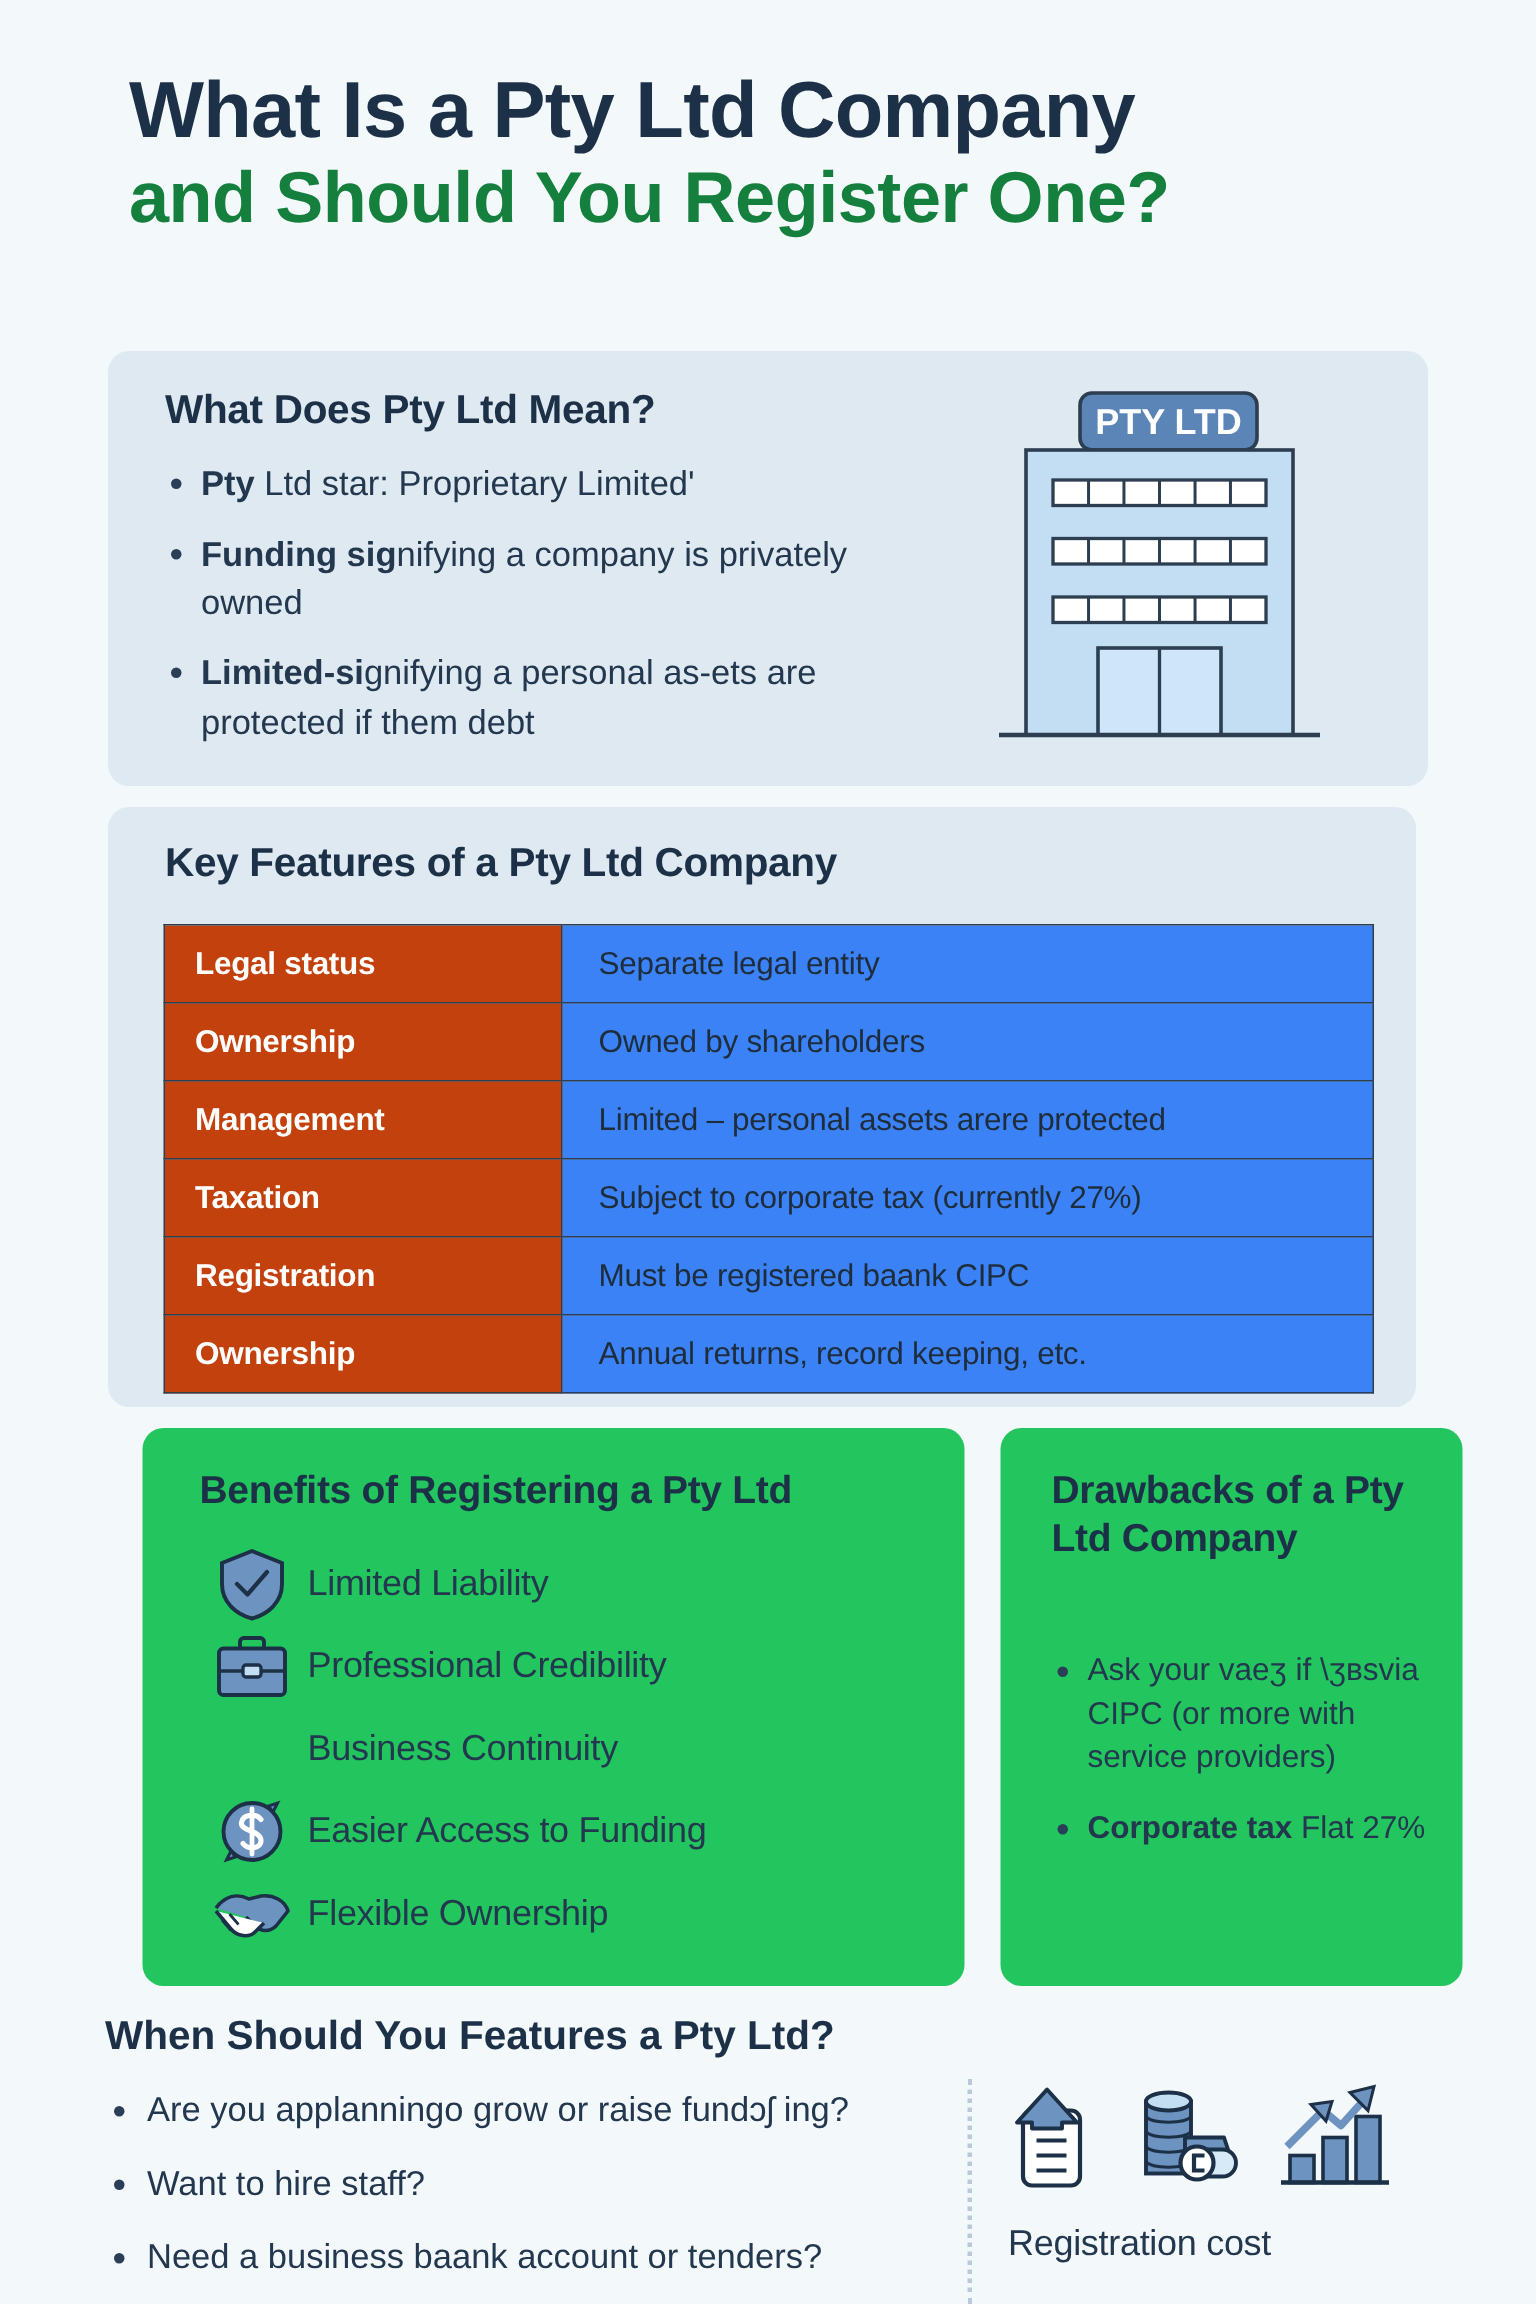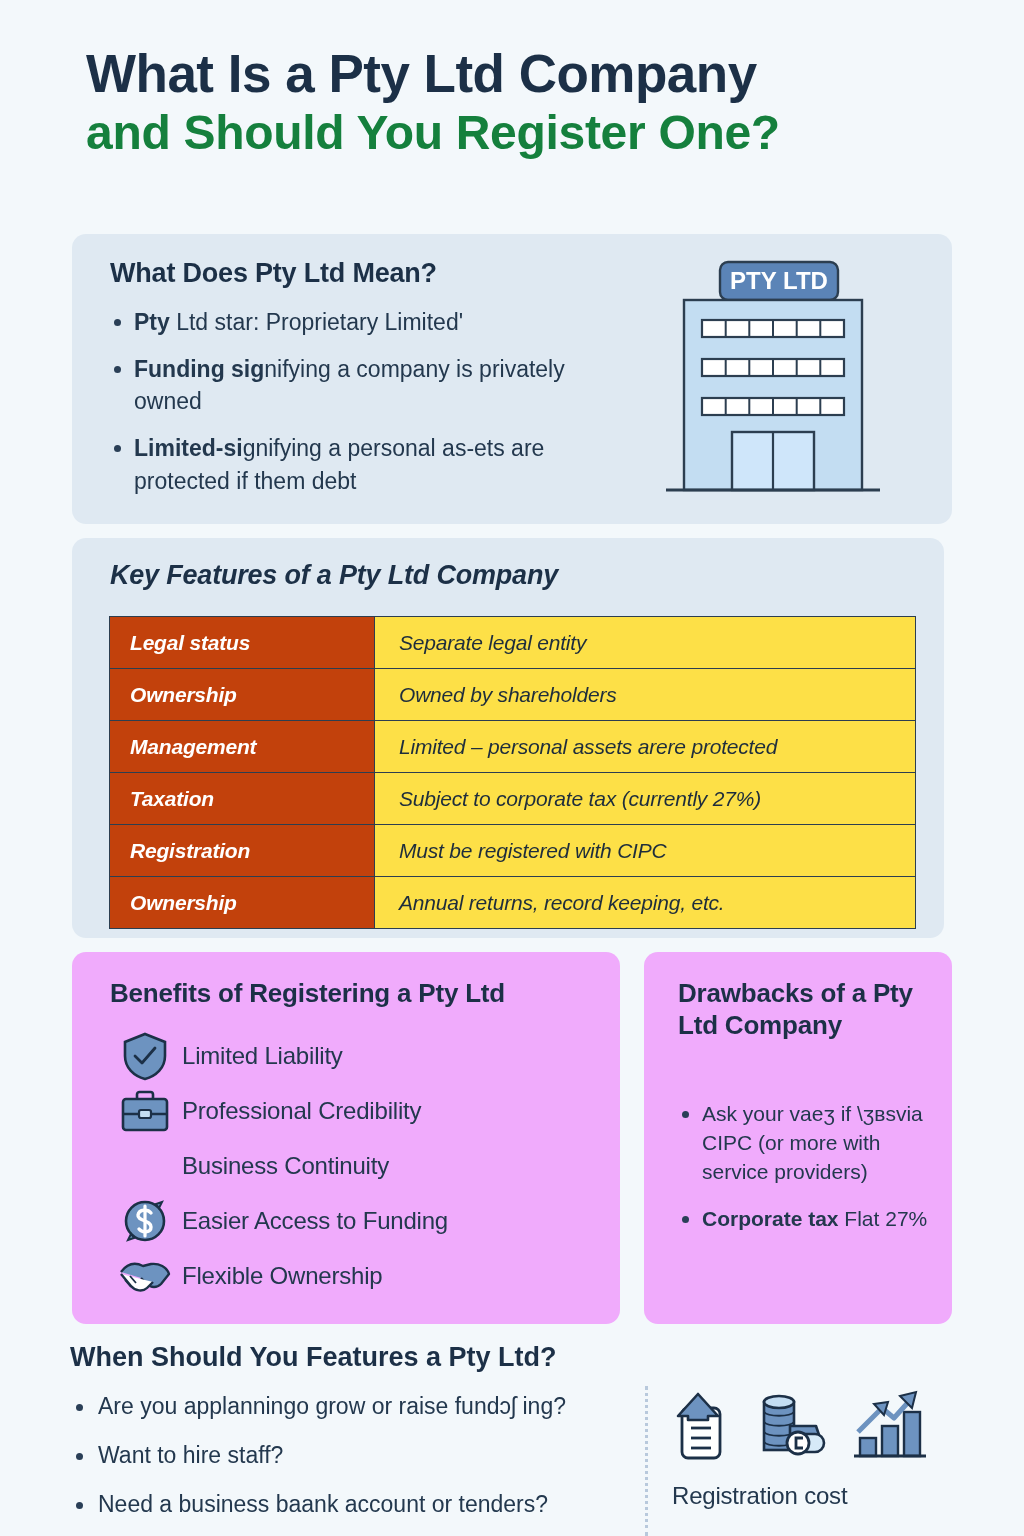--- a/index.html
+++ b/index.html
@@ -22,21 +22,21 @@
     font-size: 48px; font-weight: bold; letter-spacing: -0.3px;
     line-height: 1.12; color: #15803d; margin-top: 4px;
   }
 
   
   .card {
     position: absolute;
     background: #dfe9f2;
     border-radius: 14px;
   }
-  .card-soft { background: #f0abfc; }
+  .card-soft { background: #22c55e; margin-left: 23px; }
 
   .card-title {
     font-size: 27px; font-weight: bold; color: #1c3047;
     letter-spacing: -0.2px;
   }
 
   
   ul.bl { list-style: none; }
   ul.bl > li {
     position: relative;
@@ -57,40 +57,40 @@
   #card-meaning ul.bl {
     position: absolute; left: 34px; top: 72px; width: 520px;
     font-size: 23px; line-height: 1.42;
   }
   #card-meaning ul.bl > li { margin-bottom: 14px; }
 
   
   .building { position: absolute; left: 662px; top: 256px; width: 250px; height: 250px; }
 
   
-  #card-features { left: 72px; top: 538px; width: 872px; height: 400px; font-style: italic; }
+  #card-features { left: 72px; top: 538px; width: 872px; height: 400px; }
   #card-features .card-title { position: absolute; left: 38px; top: 22px; }
   .kf-table {
     position: absolute; left: 37px; top: 78px;
     width: 807px;
     border-collapse: collapse;
     table-layout: fixed;
   }
   .kf-table td { border: 1.5px solid #2c3e50; height: 52px; }
   .kf-key {
     width: 265px;
     background: #c2410c;
     color: #ffffff;
     font-weight: bold;
     font-size: 21px;
     padding-left: 20px;
     letter-spacing: -0.2px;
   }
   .kf-val {
-    background: #fde047;
+    background: #3b82f6;
     color: #1e2d3c;
     font-size: 21px;
     padding-left: 24px;
     letter-spacing: -0.2px;
   }
 
   
   #card-benefits { left: 72px; top: 952px; width: 548px; height: 372px; }
   #card-benefits .card-title { position: absolute; left: 38px; top: 26px; font-size: 26px; }
   .ben-list { position: absolute; left: 36px; top: 76px; width: 480px; }
@@ -207,21 +207,21 @@
         <tr>
           <td class="kf-key">Management</td>
           <td class="kf-val">Limited – personal assets arere protected</td>
         </tr>
         <tr>
           <td class="kf-key">Taxation</td>
           <td class="kf-val">Subject to corporate tax (currently 27%)</td>
         </tr>
         <tr>
           <td class="kf-key">Registration</td>
-          <td class="kf-val">Must be registered with CIPC</td>
+          <td class="kf-val">Must be registered baank CIPC</td>
         </tr>
         <tr>
           <td class="kf-key">Ownership</td>
           <td class="kf-val">Annual returns, record keeping, etc.</td>
         </tr>
       </tbody>
     </table>
   </div>
 
   <div class="card card-soft" id="card-benefits">

